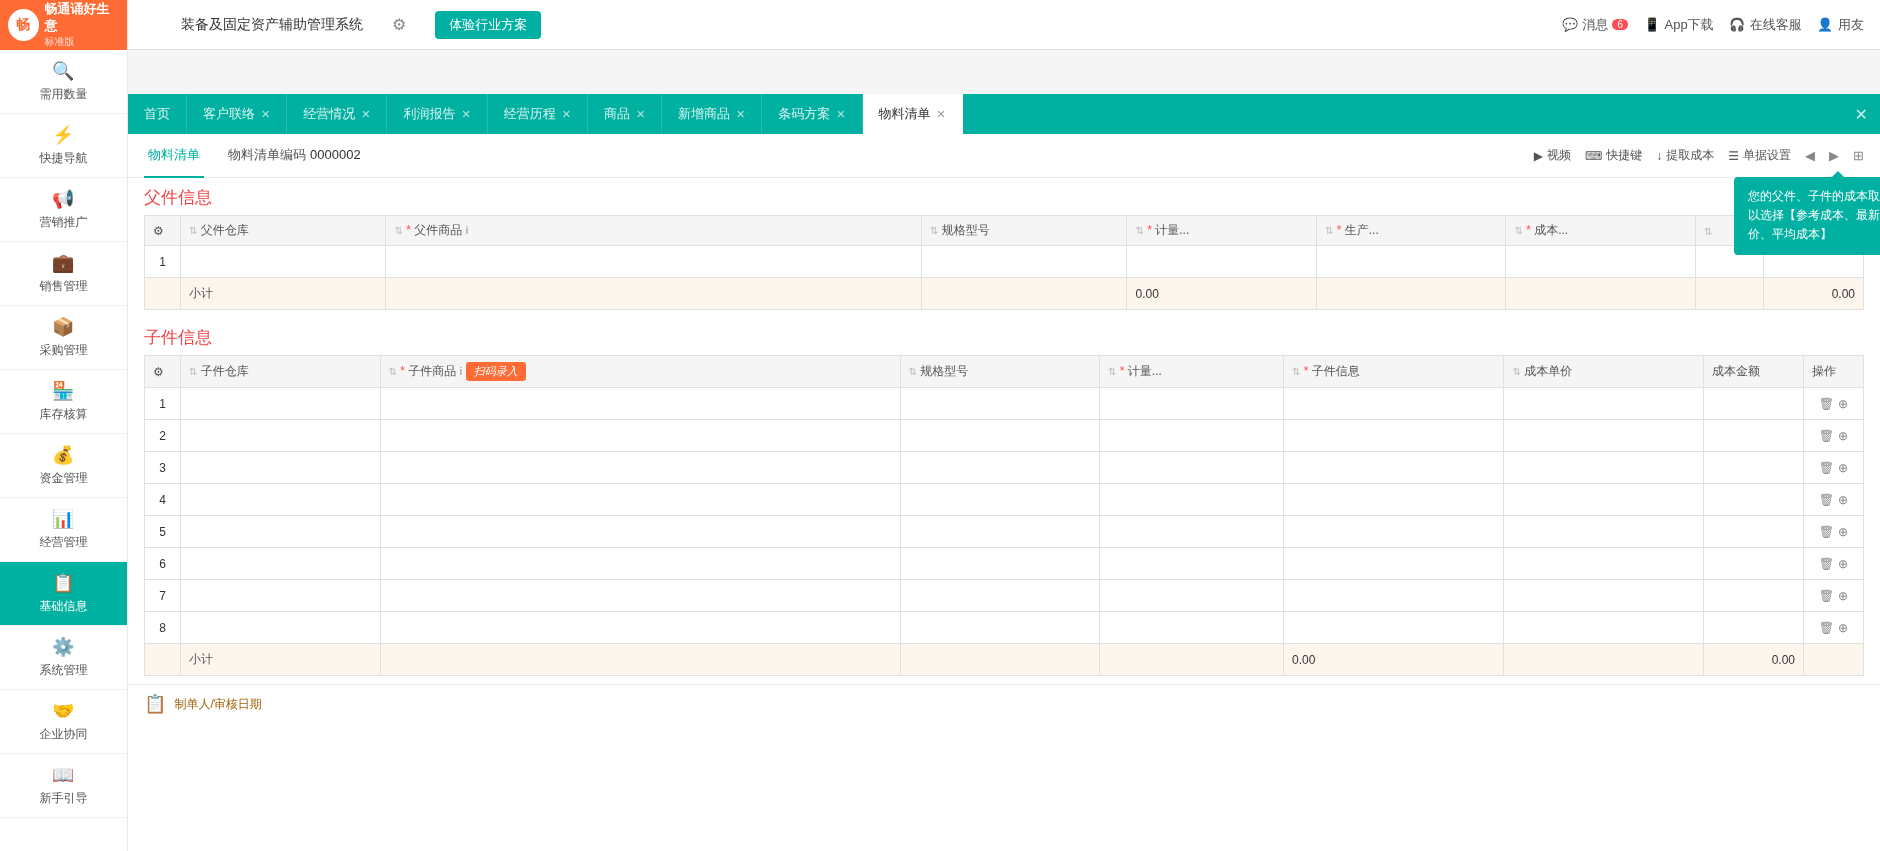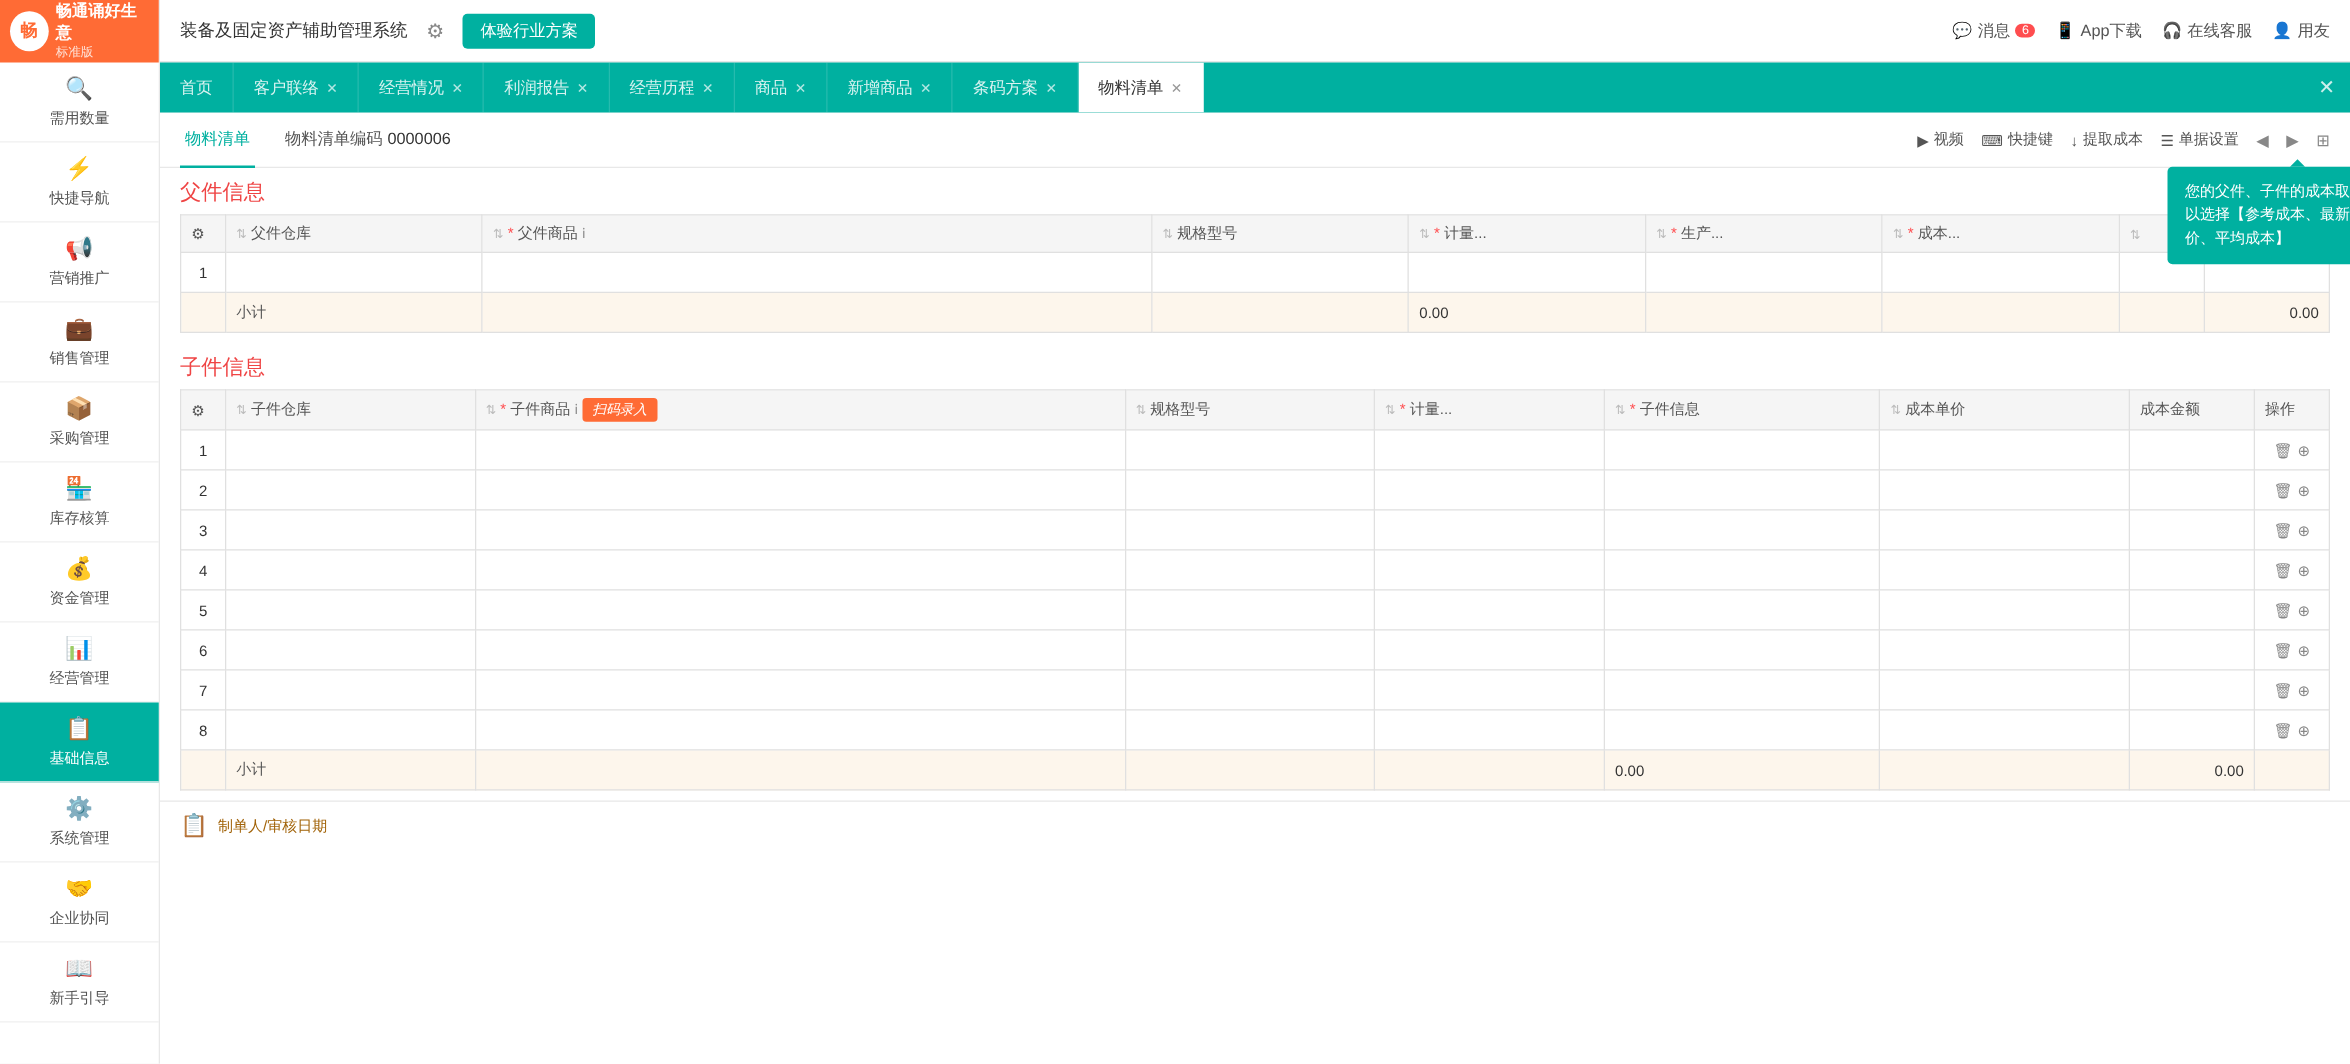--- a/index.html
+++ b/index.html
@@ -13,30 +13,30 @@
     .sidebar-logo-sub { color: rgba(255,255,255,0.8); font-size: 10px; }
     .sidebar-item { display: flex; flex-direction: column; align-items: center; padding: 10px 4px; cursor: pointer; color: #555; gap: 4px; font-size: 12px; border-bottom: 1px solid #f0f0f0; }
     .sidebar-item.active { color: #fff; background: #00b0a0; }
     .sidebar-item-icon { font-size: 18px; }
 
     
     .main { flex: 1; display: flex; flex-direction: column; overflow: hidden; }
 
     
     .topbar { height: 50px; background: #fff; display: flex; align-items: center; padding: 0 16px; border-bottom: 1px solid #e0e0e0; justify-content: space-between; }
-    .topbar-left { display: flex; align-items: center; gap: 15px; }
+    .topbar-left { display: flex; align-items: center; gap: 29px; margin-left: 37px; }
     .system-name { font-size: 14px; color: #333; }
     .topbar-btn { background: #00b0a0; color: #fff; border: none; border-radius: 4px; padding: 5px 14px; cursor: pointer; font-size: 13px; }
     .topbar-settings { color: #888; cursor: pointer; font-size: 16px; }
     .topbar-right { display: flex; align-items: center; gap: 16px; color: #555; font-size: 13px; }
     .topbar-right-item { display: flex; align-items: center; gap: 4px; cursor: pointer; }
     .badge { background: #ff4d4f; color: #fff; border-radius: 10px; padding: 0 5px; font-size: 10px; min-width: 16px; text-align: center; }
 
     
-    .nav-tabs { background: #00b0a0; display: flex; align-items: center; height: 40px; padding: 16px 0; overflow: hidden; }
+    .nav-tabs { background: #00b0a0; display: flex; align-items: center; height: 40px; padding: 16px 0; overflow: hidden; margin-top: 44px; }
     .nav-tab { padding: 0 16px; height: 40px; display: flex; align-items: center; cursor: pointer; color: rgba(255,255,255,0.85); font-size: 13px; gap: 6px; white-space: nowrap; border-right: 1px solid rgba(255,255,255,0.15); }
     .nav-tab.active { background: #fff; color: #333; font-weight: 500; }
     .nav-tab-close { font-size: 11px; color: rgba(255,255,255,0.7); cursor: pointer; }
     .nav-tab.active .nav-tab-close { color: #999; }
     .nav-close-all { margin-left: auto; padding: 0 12px; color: rgba(255,255,255,0.8); cursor: pointer; font-size: 16px; }
 
     
     .page-content { flex: 1; overflow-y: auto; background: #f5f5f5; padding: 0; }
     .page-inner { background: #fff; margin: 0; padding: 0; min-height: 100%; }
 
@@ -216,21 +216,21 @@
 
   <div class="page-content">
     <div class="page-inner">
 
       <div class="sub-tabs">
         <div class="sub-tab active">
           <span>物料清单</span>
         </div>
         <div class="sub-tab">
           <span>物料清单编码</span>
-          <span class="sub-tab-code">0000006</span>
+          <span class="sub-tab-code">0000002</span>
         </div>
 
         <div style="margin-left:auto; display:flex; align-items:center; gap:14px; position:relative;">
           <div class="toolbar-item">
             <span>▶</span>
             <span>视频</span>
           </div>
           <div class="toolbar-item">
             <span>⌨</span>
             <span>快捷键</span>

